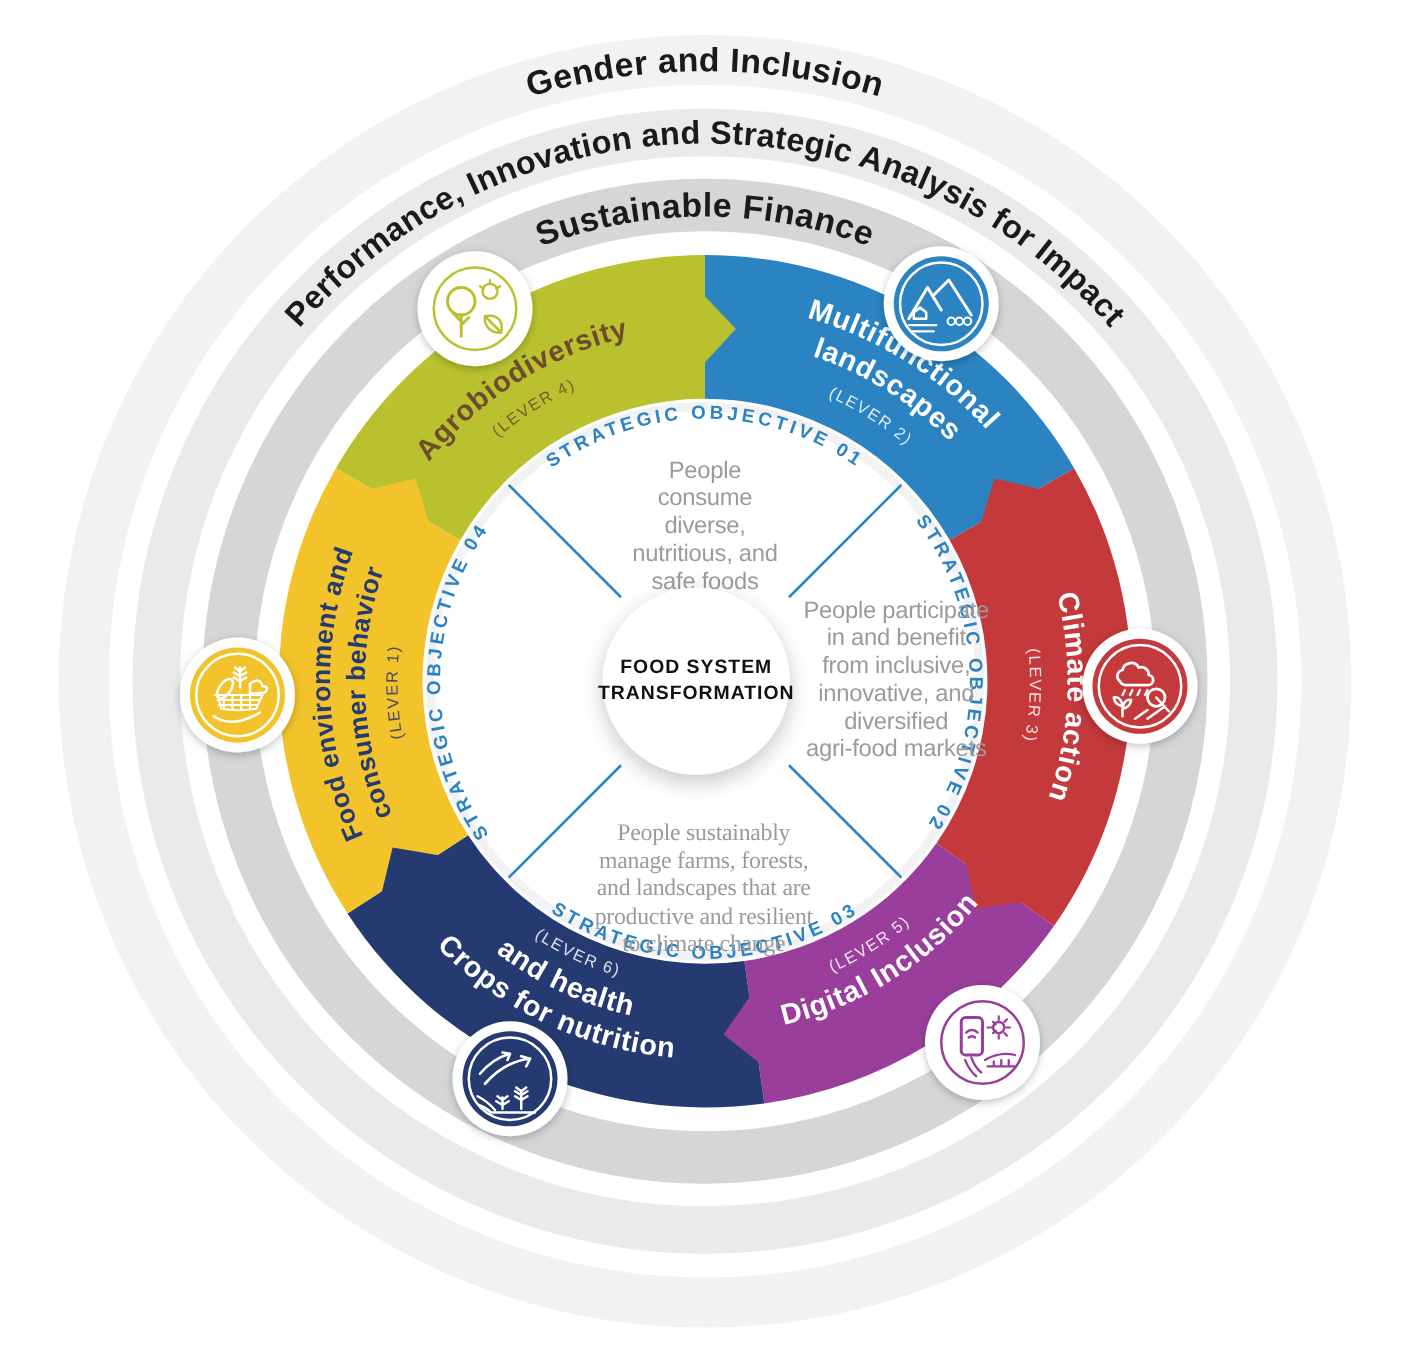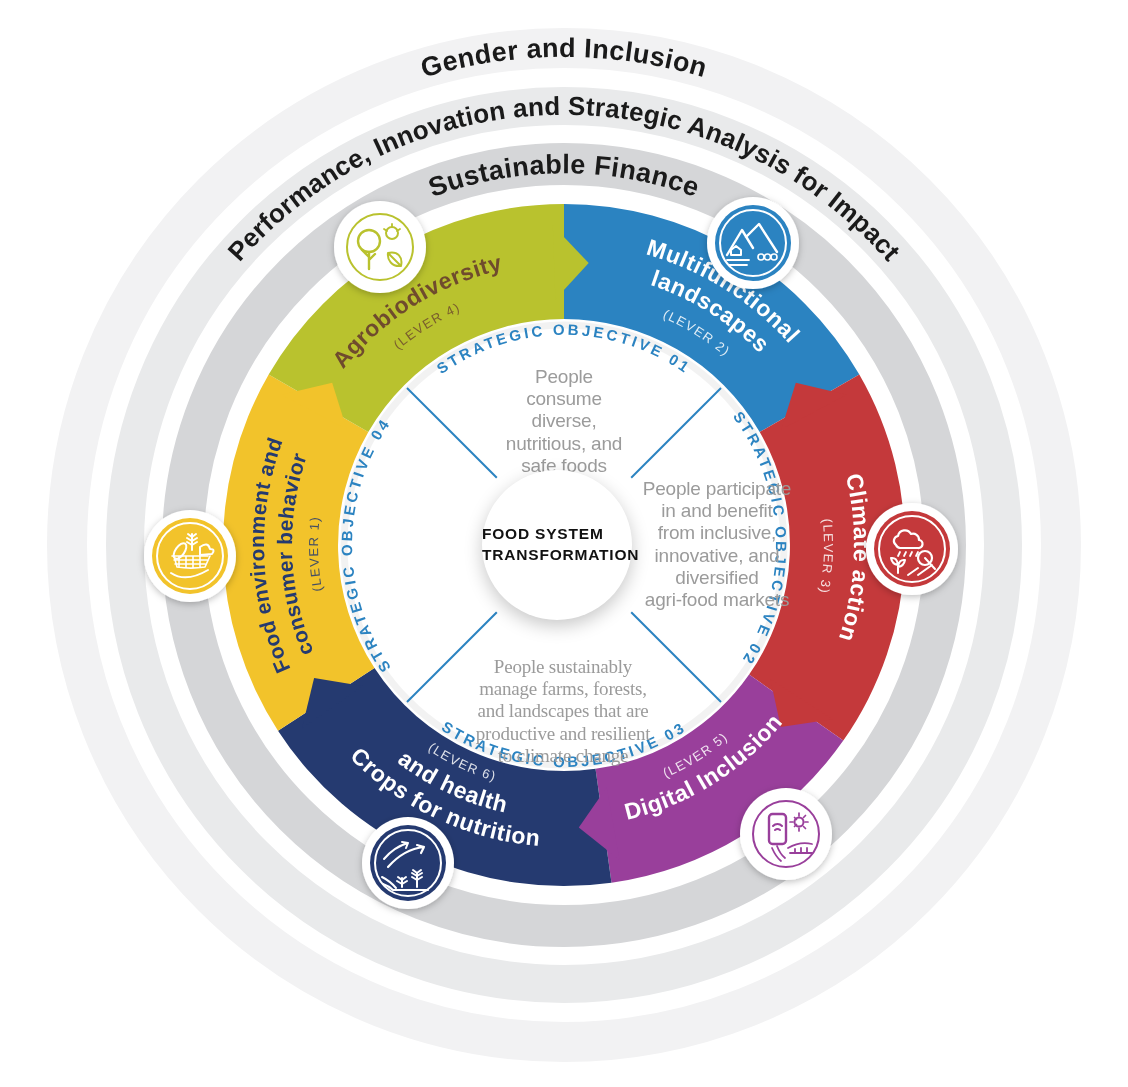--- a/index.html
+++ b/index.html
@@ -10,21 +10,21 @@
   .ring-label{font-size:27px;font-weight:800;fill:#1a1a1a;letter-spacing:.4px;}
   .ring-label-2{font-size:26px;font-weight:800;fill:#1a1a1a;letter-spacing:.2px;}
   .so-label{font-size:15px;font-weight:700;letter-spacing:3px;fill:#2b83c1;}
   .seg-label{font-size:23px;font-weight:800;letter-spacing:.6px;}
   .seg-label-sm{font-size:21px;font-weight:800;letter-spacing:.4px;}
   .lever-label{font-size:13px;font-weight:400;letter-spacing:1.4px;fill-opacity:.85;}
   .quad-text{position:absolute;white-space:pre-line;text-align:center;
              color:#9b9b9b;font-size:19px;line-height:1.17;letter-spacing:-0.2px;}
   .center-circle{position:absolute;left:482px;top:470px;width:150px;height:150px;
              border-radius:50%;background:#fff;box-shadow:0 6px 18px rgba(0,0,0,.22);
-             display:flex;flex-direction:column;align-items:flex-start;justify-content:center;}
+             display:flex;flex-direction:column;align-items:center;justify-content:center;}
   .center-circle div{font-size:15.5px;font-weight:800;color:#111;letter-spacing:.8px;line-height:1.35;}
 </style>
 </head>
 <body>
 
 <div class="stage">
 
 <svg width="1128" height="1087" viewBox="0 0 1128 1087">
   <defs>
     <filter id="fshadow" x="-60%" y="-60%" width="220%" height="220%">

